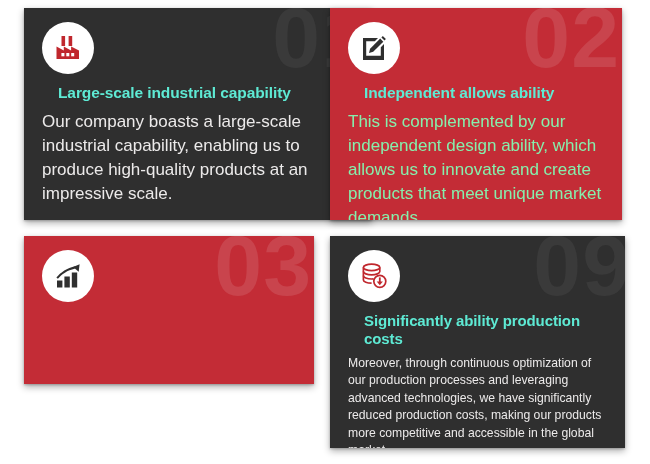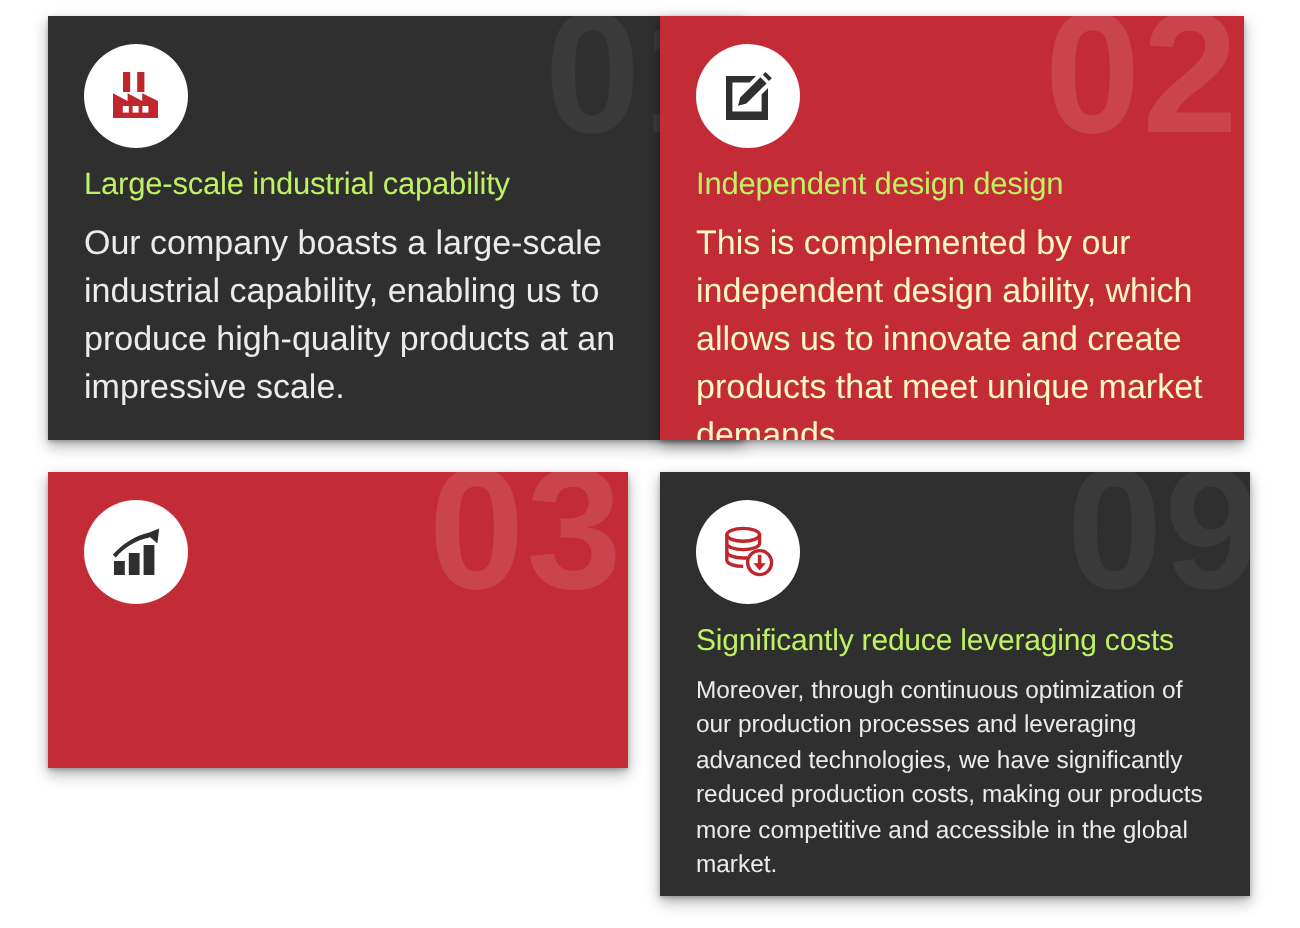--- a/index.html
+++ b/index.html
@@ -67,38 +67,38 @@
   .icon-badge svg { display: block; }
 
   
   .card-body {
     position: absolute;
     left: 18px;
     right: 14px;
     top: 76px;
   }
   .card-title {
-    color: #bef264;
+    color: #5eead4;
     font-size: 15.5px;
-    font-weight: normal;
+    font-weight: bold;
     line-height: 1.2;
-    margin: 0 0 7px 0;
+    margin: 0 0 7px 16px;
     letter-spacing: -0.1px;
   }
   #card-4 .card-title { font-size: 15px; }
   .card-desc {
     color: #eceaea;
     font-size: 17px;
     line-height: 1.42;
     margin: 0;
     white-space: pre-line;
   }
   #card-4 .card-desc { font-size: 12.2px; line-height: 1.43; }
   #card-2 .card-desc,
-  #card-3 .card-desc { color: #fef9c3; }
+  #card-3 .card-desc { color: #86efac; }
 </style>
 </head>
 <body>
 
 <div id="infographic">
 
   <div class="card dark" id="card-1">
     <div class="watermark">01</div>
     <div class="icon-badge">
       <svg width="32" height="32" viewBox="0 0 32 32" aria-hidden="true">
@@ -123,21 +123,21 @@
   <div class="card red" id="card-2">
     <div class="watermark">02</div>
     <div class="icon-badge">
       <svg width="32" height="32" viewBox="0 0 32 32" aria-hidden="true">
         <path d="M5 6h15l-3.2 3.2H8.2v14.6h14.6v-8.6L26 12v16H5z" fill="#2f2f2f"></path>
         <path d="M11 20.9l1.1-4.2L22.2 6.6l3.1 3.1L15.2 19.8z" fill="#2f2f2f"></path>
         <path d="M23.4 5.4l1.4-1.4 3.1 3.1-1.4 1.4z" fill="#2f2f2f"></path>
       </svg>
     </div>
     <div class="card-body">
-      <h2 class="card-title">Independent design design</h2>
+      <h2 class="card-title">Independent allows ability</h2>
       <p class="card-desc">This is complemented by our independent design ability, which allows us to innovate and create products that meet unique market demands.</p>
     </div>
   </div>
 
   <div class="card red" id="card-3">
     <div class="watermark">03</div>
     <div class="icon-badge">
       <svg width="32" height="32" viewBox="0 0 32 32" aria-hidden="true">
         <g fill="#2f2f2f">
           <rect x="5" y="20.5" width="5.4" height="7"></rect>
@@ -163,18 +163,18 @@
           <path d="M5.4 15.8V20c0 1.8 3.7 3.2 8.2 3.2"></path>
           <circle cx="21.8" cy="21.3" r="6"></circle>
         </g>
         <g fill="#c0272d">
           <rect x="20.9" y="17.4" width="1.8" height="5.2"></rect>
           <path d="M21.8 25.3l-3.1-3.7h6.2z"></path>
         </g>
       </svg>
     </div>
     <div class="card-body">
-      <h2 class="card-title">Significantly reduce leveraging costs</h2>
+      <h2 class="card-title">Significantly ability production costs</h2>
       <p class="card-desc">Moreover, through continuous optimization of our production processes and leveraging advanced technologies, we have significantly reduced production costs, making our products more competitive and accessible in the global market.</p>
     </div>
   </div>
 
 </div>
 
 </body></html>

